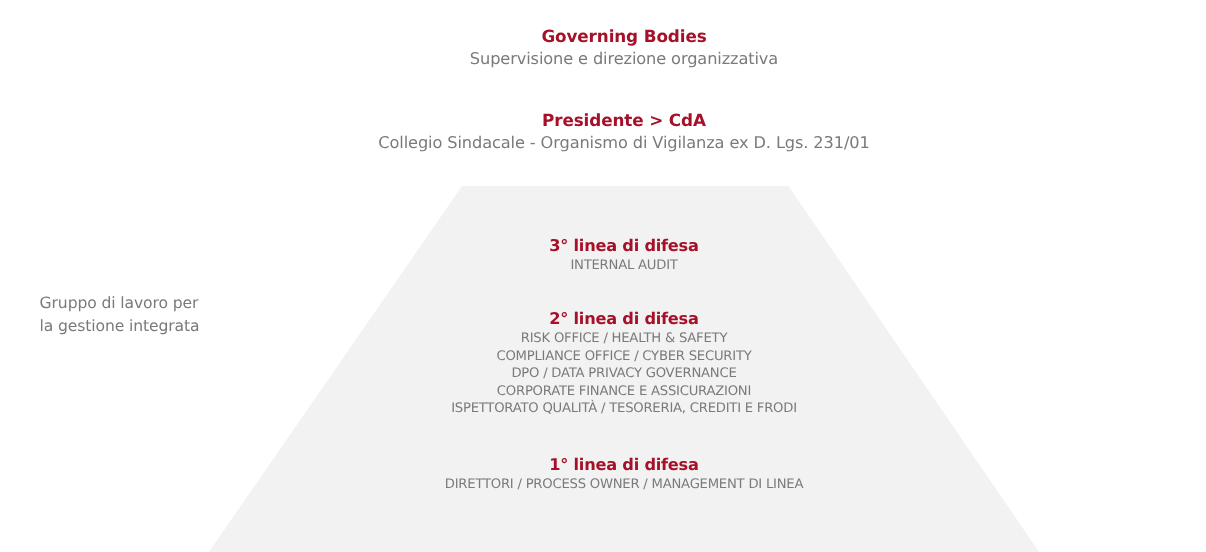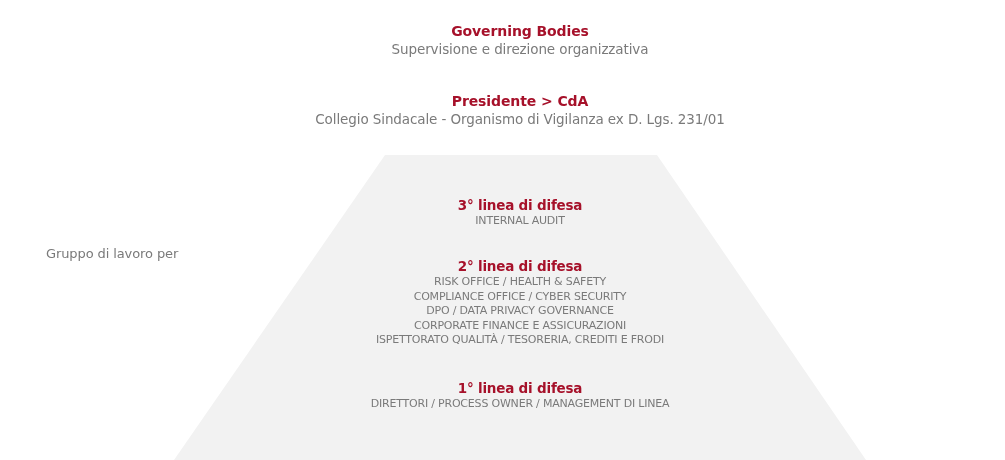--- a/index.html
+++ b/index.html
@@ -49,21 +49,21 @@
     }
     .lvl-item {
       color: #7a7a7a;
       font-size: 11px;
       line-height: 14.5px;
       letter-spacing: -0.2px;
       text-transform: uppercase;
     }
     .side-note {
       position: absolute;
-      left: 46px;
+      left: 33px;
       top: 244px;
       width: 170px;
       color: #7a7a7a;
       font-size: 13px;
       line-height: 19px;
       letter-spacing: -0.1px;
     }
   </style>
 </head>
 <body>
@@ -77,20 +77,21 @@
   <div class="subtitle">Supervisione e direzione organizzativa</div>
 </div>
 
 <div class="block" style="top:92px;">
   <div class="title">Presidente &gt; CdA</div>
   <div class="subtitle">Collegio Sindacale - Organismo di Vigilanza ex D. Lgs. 231/01</div>
 </div>
 
 <div class="side-note">
   <div>Gruppo di lavoro per</div>
+  <div>la gestione integrata</div>
 </div>
 
 <div class="block" style="top:196px;">
   <div class="lvl-title">3° linea di difesa</div>
   <div class="lvl-item">INTERNAL AUDIT</div>
 </div>
 
 <div class="block" style="top:257px;">
   <div class="lvl-title">2° linea di difesa</div>
   <div class="lvl-item">RISK OFFICE / HEALTH &amp; SAFETY</div>

